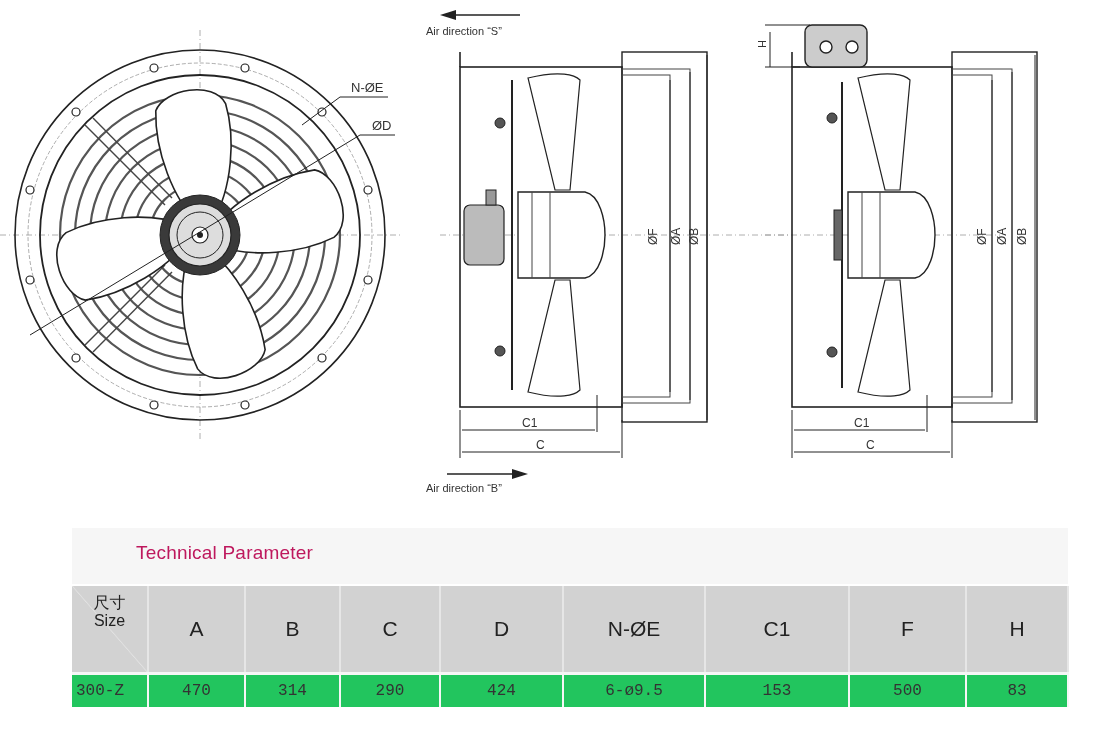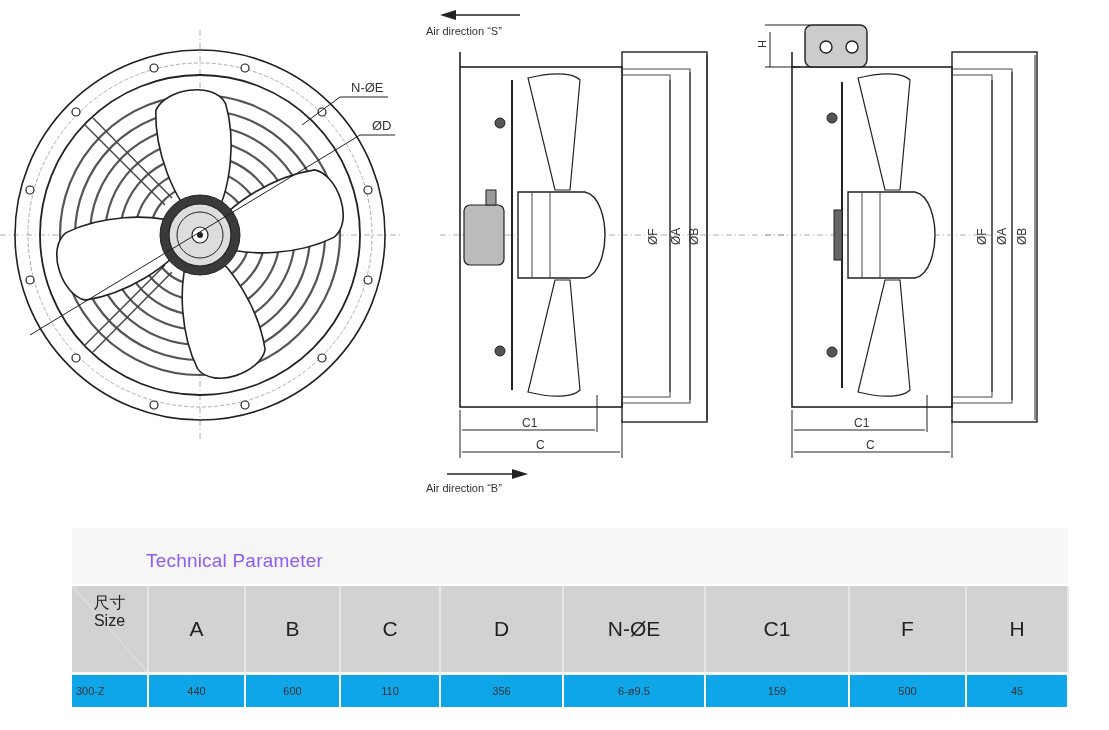--- a/index.html
+++ b/index.html
@@ -1,24 +1,24 @@
 <!DOCTYPE html>
 <html><head>
 <meta charset="utf-8">
 <style>
   html,body{margin:0;padding:0;background:#ffffff;}
   body{width:1109px;height:730px;position:relative;overflow:hidden;font-family:"Liberation Sans",sans-serif;color:#222;}
   svg.drawing{position:absolute;left:0;top:0;}
   .lbl{font-family:"Liberation Sans",sans-serif;fill:#333;}
   .table-wrap{position:absolute;left:72px;top:528px;width:996px;}
   .title-band{height:56px;background:#f6f6f6;position:relative;}
-  .title-text{position:absolute;left:74px;top:14px;font-size:19px;color:#8b5cf6;letter-spacing:0.2px;margin-top:8px;}
+  .title-text{position:absolute;left:64px;top:14px;font-size:19px;color:#be185d;letter-spacing:0.2px;}
   .param-table{border-collapse:collapse;width:100%;table-layout:fixed;margin-top:2px;border-radius:10px;}
   .param-table th{background:#d2d2d2;height:78px;font-weight:normal;font-size:21px;color:#222;border-right:2px solid #e6e6e6;padding:0;}
-  .param-table td{background:#0ea5e9;height:32px;font-family:Liberation Sans, sans-serif;font-size:11px;color:#333;text-align:center;border-right:2px solid #f6f6f6;border-top:3px solid #f6f6f6;padding:0;}
+  .param-table td{background:#22c55e;height:32px;font-family:Liberation Mono, monospace;font-size:16px;color:#333;text-align:center;border-right:2px solid #f6f6f6;border-top:3px solid #f6f6f6;padding:0;}
   .param-table th.size-head{position:relative;text-align:center;font-size:16px;line-height:18px;vertical-align:top;padding-top:8px;background:linear-gradient(to top right,#d2d2d2 49.5%,#e2e2e2 50%,#d2d2d2 51%);}
   .param-table td.size-cell{text-align:left;padding-left:4px;}
 </style>
 </head>
 <body>
 
 <svg class="drawing" width="1109" height="520" viewBox="0 0 1109 520" xmlns="http://www.w3.org/2000/svg">
   <defs>
     <g id="blade-front">
       <path d="M0,-12 C-20,-40 -30,-90 -22,-130 C-10,-150 40,-150 48,-125 C52,-90 40,-40 14,-10 Z" fill="#fff" stroke="#222" stroke-width="1.6"></path>
@@ -189,24 +189,24 @@
         <th>D</th>
         <th>N-ØE</th>
         <th>C1</th>
         <th>F</th>
         <th>H</th>
       </tr>
     </thead>
     <tbody>
       <tr>
         <td class="size-cell">300-Z</td>
-        <td>440</td>
-        <td>600</td>
-        <td>110</td>
-        <td>356</td>
+        <td>470</td>
+        <td>314</td>
+        <td>290</td>
+        <td>424</td>
         <td>6-ø9.5</td>
-        <td>159</td>
+        <td>153</td>
         <td>500</td>
-        <td>45</td>
+        <td>83</td>
       </tr>
     </tbody>
   </table>
 </div>
 
 </body></html>

